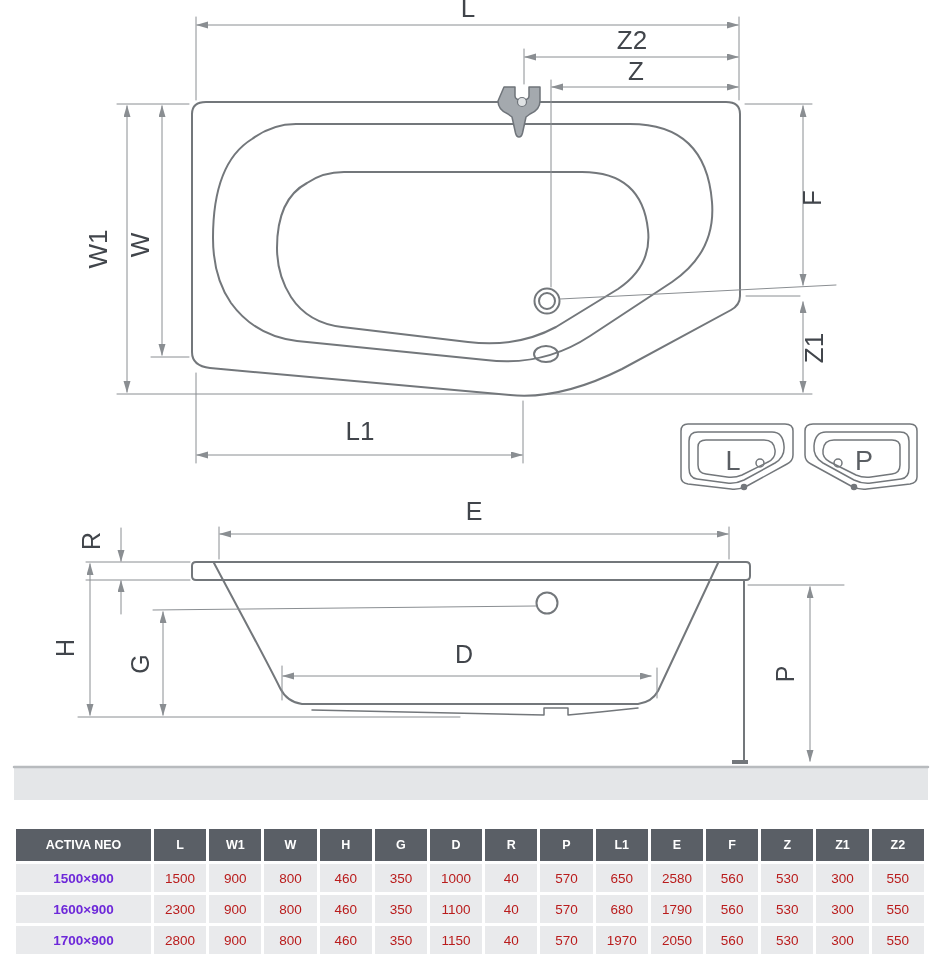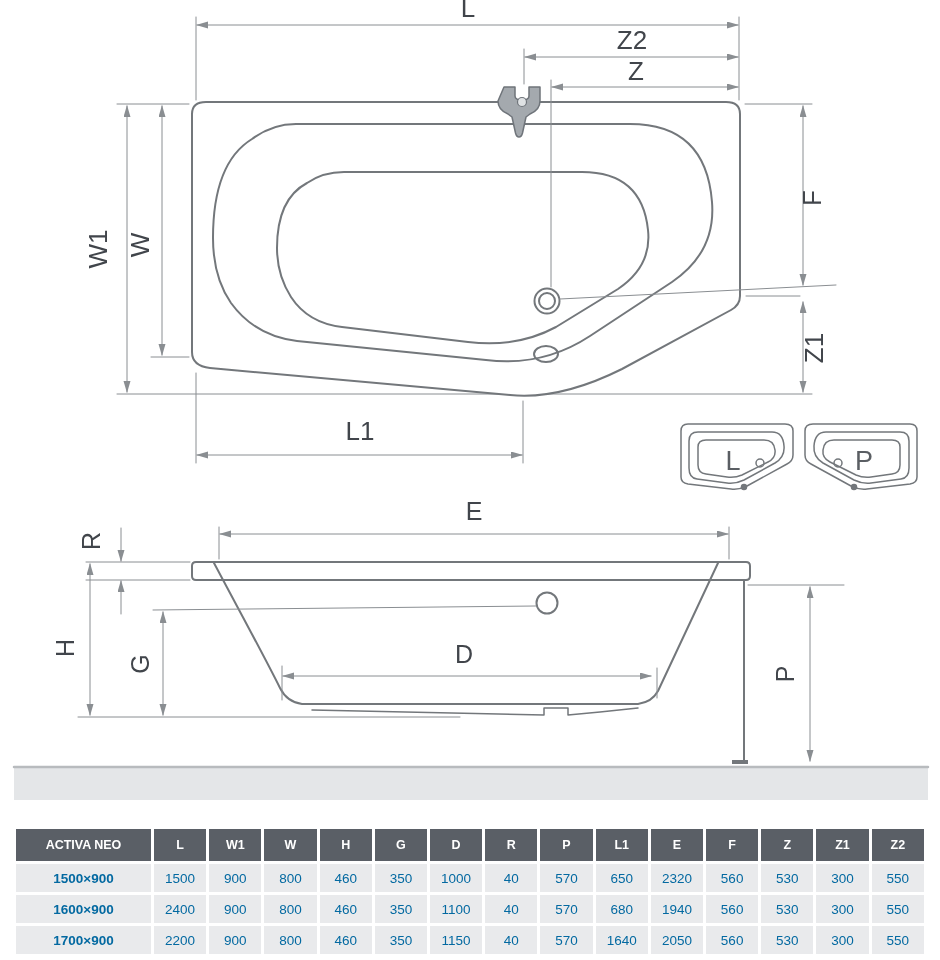--- a/index.html
+++ b/index.html
@@ -7,23 +7,23 @@
           font-family:"Liberation Sans",sans-serif;}
   svg{position:absolute;left:0;top:0;}
   svg text{font-family:"Liberation Sans",sans-serif;fill:#41454b;}
   .dim-label{font-size:26px;}
   .dim-label-side{font-size:25px;}
   .mini-label{font-size:27px;fill:#5a5e63;}
   .spec-table{position:absolute;left:13px;top:826px;width:914px;border-collapse:separate;
               border-spacing:3px;table-layout:fixed;background:#ffffff;}
   .spec-table th{background:#5a5f66;color:#ffffff;font-size:12.5px;font-weight:bold;
                  height:32px;text-align:center;vertical-align:middle;padding:0;}
-  .spec-table td{background:#e9eaec;color:#0369a1;font-size:13.5px;height:28px;
+  .spec-table td{background:#e9eaec;color:#b91c1c;font-size:13.5px;height:28px;
                  text-align:center;vertical-align:middle;padding:0;}
-  .spec-table td.size-cell{font-weight:bold;color:#0369a1;font-size:13.5px;}
+  .spec-table td.size-cell{font-weight:bold;color:#6d28d9;font-size:13.5px;}
 </style>
 </head>
 <body>
 
 <div class="canvas">
 
 <svg width="940" height="820" viewBox="0 0 940 820">
   <defs>
     <marker id="arr" orient="auto-start-reverse" markerWidth="12" markerHeight="8" refX="11" refY="3.5" markerUnits="userSpaceOnUse">
       <path d="M0,0 L12,3.5 L0,7 Z" fill="#8a8e92"></path>
@@ -201,54 +201,54 @@
           <td class="size-cell">1500×900</td>
           <td>1500</td>
           <td>900</td>
           <td>800</td>
           <td>460</td>
           <td>350</td>
           <td>1000</td>
           <td>40</td>
           <td>570</td>
           <td>650</td>
-          <td>2320</td>
+          <td>2580</td>
           <td>560</td>
           <td>530</td>
           <td>300</td>
           <td>550</td>
         </tr>
         <tr>
           <td class="size-cell">1600×900</td>
-          <td>2400</td>
+          <td>2300</td>
           <td>900</td>
           <td>800</td>
           <td>460</td>
           <td>350</td>
           <td>1100</td>
           <td>40</td>
           <td>570</td>
           <td>680</td>
-          <td>1940</td>
+          <td>1790</td>
           <td>560</td>
           <td>530</td>
           <td>300</td>
           <td>550</td>
         </tr>
         <tr>
           <td class="size-cell">1700×900</td>
-          <td>2200</td>
+          <td>2800</td>
           <td>900</td>
           <td>800</td>
           <td>460</td>
           <td>350</td>
           <td>1150</td>
           <td>40</td>
           <td>570</td>
-          <td>1640</td>
+          <td>1970</td>
           <td>2050</td>
           <td>560</td>
           <td>530</td>
           <td>300</td>
           <td>550</td>
         </tr>
       </tbody>
 </table>
 
 </div>

